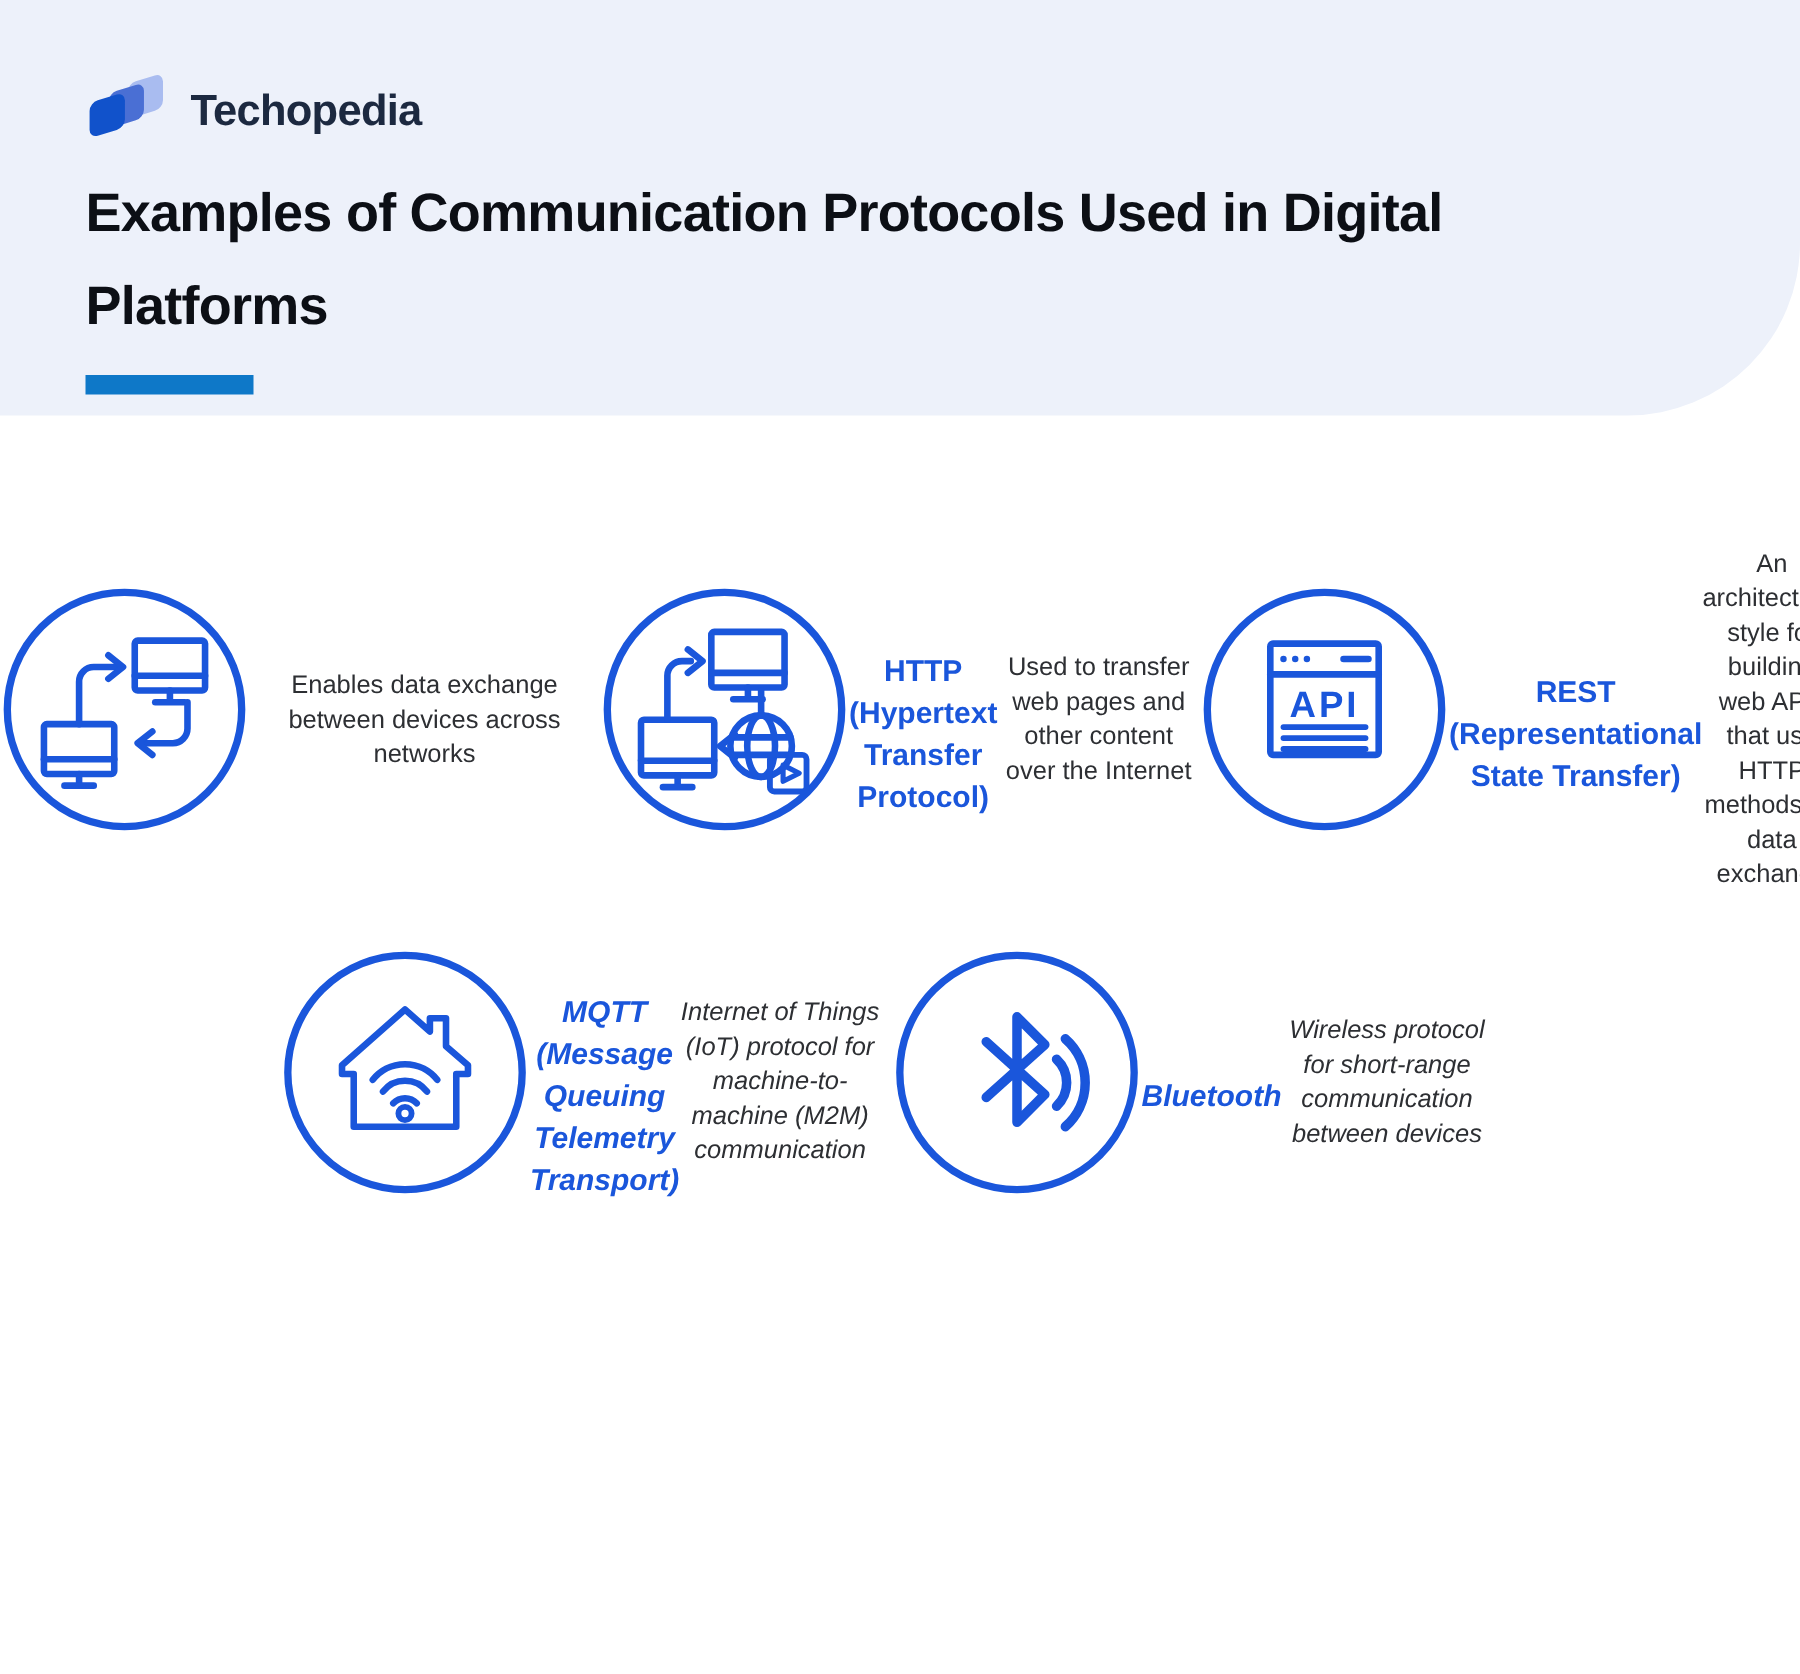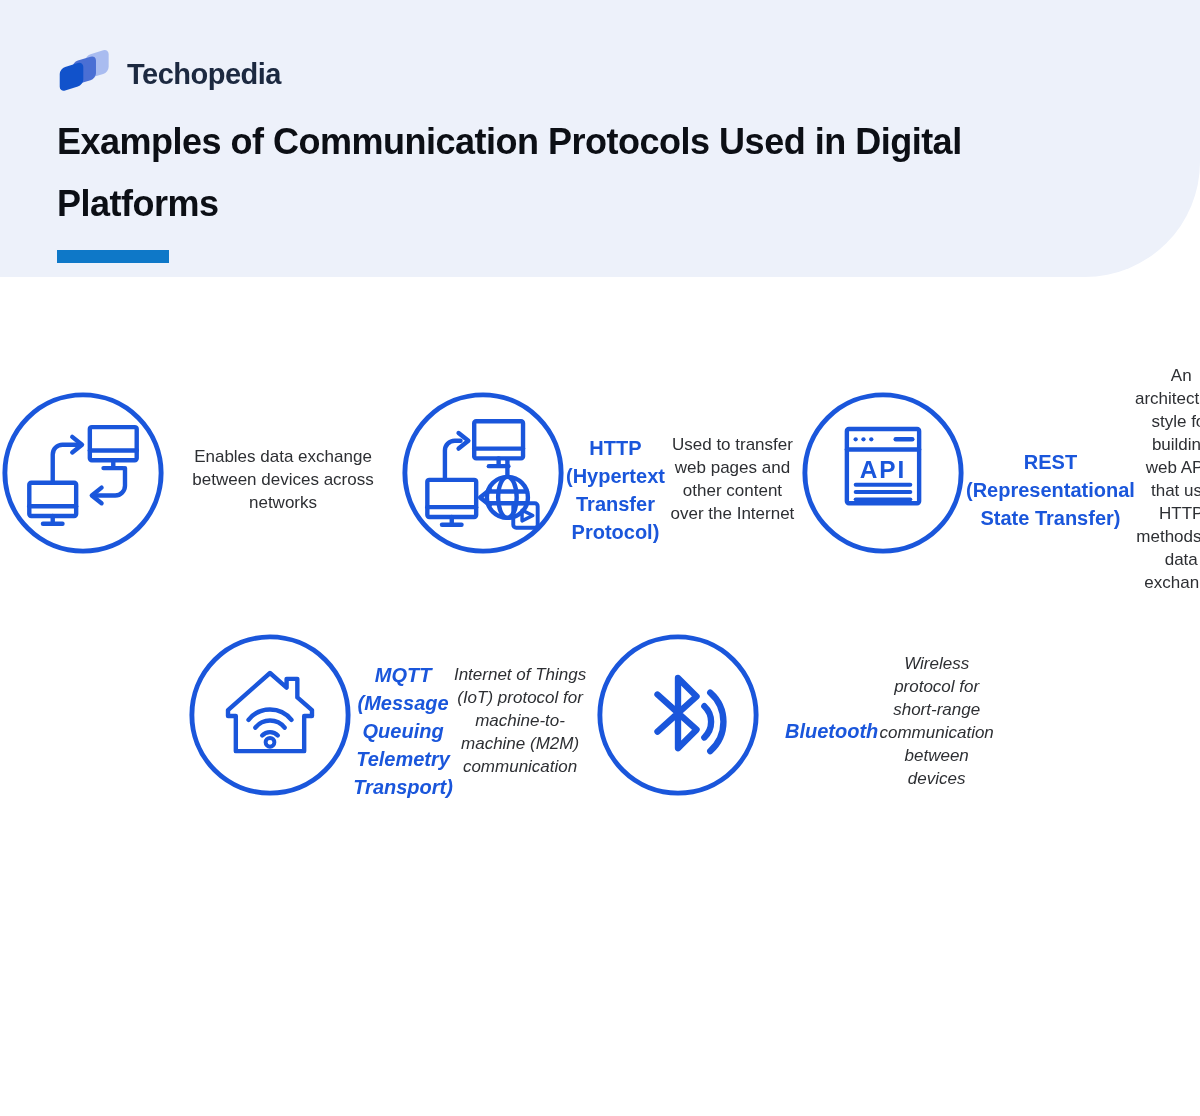--- a/index.html
+++ b/index.html
@@ -61,21 +61,21 @@
     color:#2d2f33;
   }
   .c1 .proto-name { max-width:340px; }
   .c1 .proto-desc { max-width:270px; }
   .c2 .proto-name { max-width:260px; }
   .c2 .proto-desc { max-width:340px; }
   .c3 .proto-name { max-width:270px; }
   .c3 .proto-desc { max-width:320px; }
   .c4 .proto-name { max-width:300px; }
   .c4 .proto-desc { max-width:330px;text-align:center; }
-  .c5 .proto-name { max-width:300px;margin-left:24px; }
+  .c5 .proto-name { max-width:300px; }
   .c5 .proto-desc { max-width:310px; }
 
   .blue-stroke { stroke:#1a56db; fill:none; stroke-linecap:round; stroke-linejoin:round; }
   .api-text {
     fill:#1a56db; font-family:"Liberation Sans", sans-serif;
     font-weight:700; font-size:25px; letter-spacing:2px;
   }
 </style>
 </head>
 <body>

